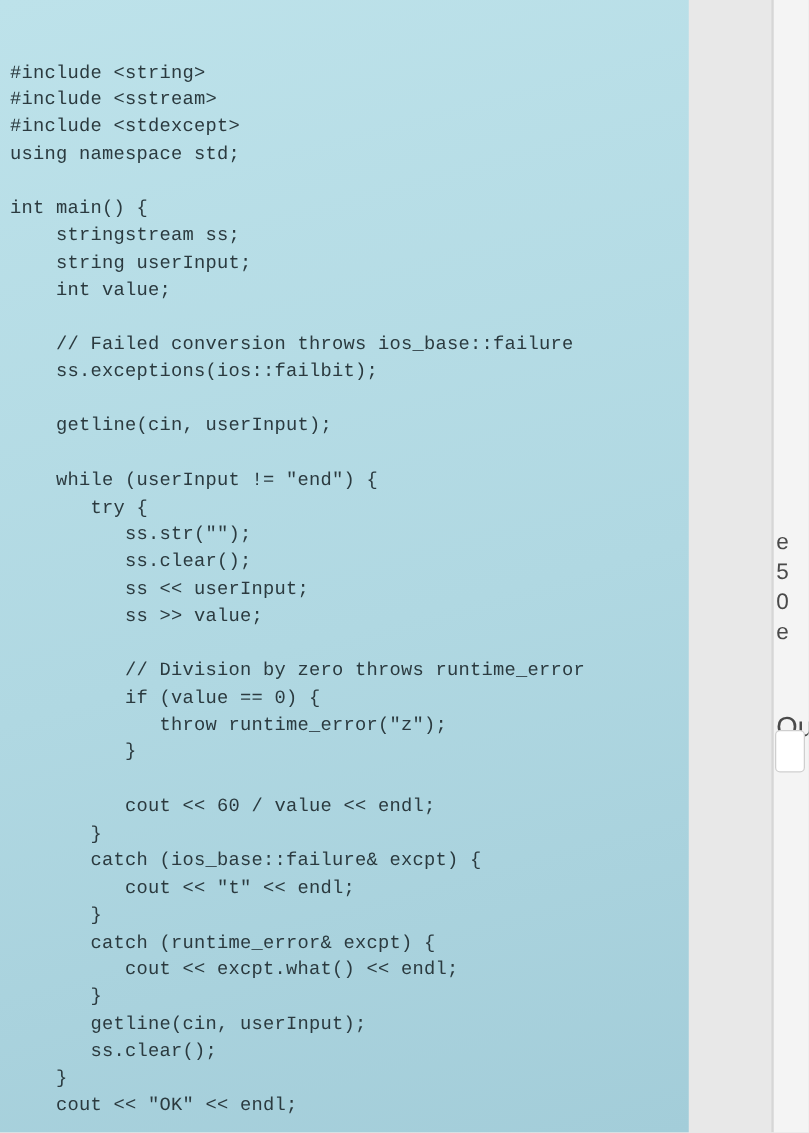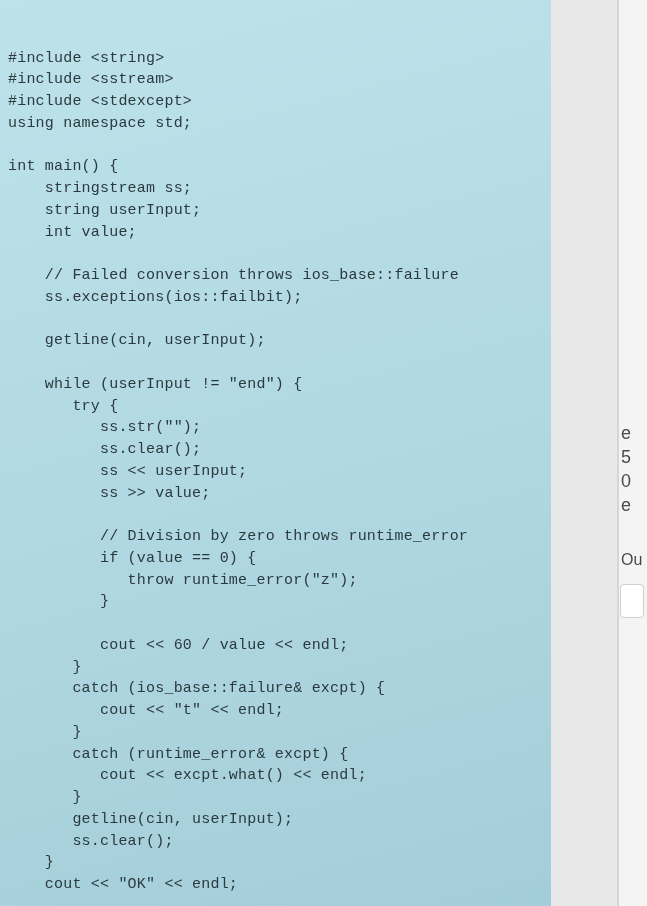--- a/index.html
+++ b/index.html
@@ -106,15 +106,15 @@
 
     return 0;
 }</div>
 </div>
 
 <div class="right-strip">
   <div class="side-char" style="top:420px;">e</div>
   <div class="side-char" style="top:444px;">5</div>
   <div class="side-char" style="top:468px;">0</div>
   <div class="side-char" style="top:492px;">e</div>
-  <div class="side-char" style="top:548px; font-size:16px;margin-left:32px;">Ou</div>
+  <div class="side-char" style="top:566px; font-size:22px;margin-left:32px;">Ou</div>
   <div class="side-input" style="top:584px;"></div>
 </div>
 
 </body></html>

